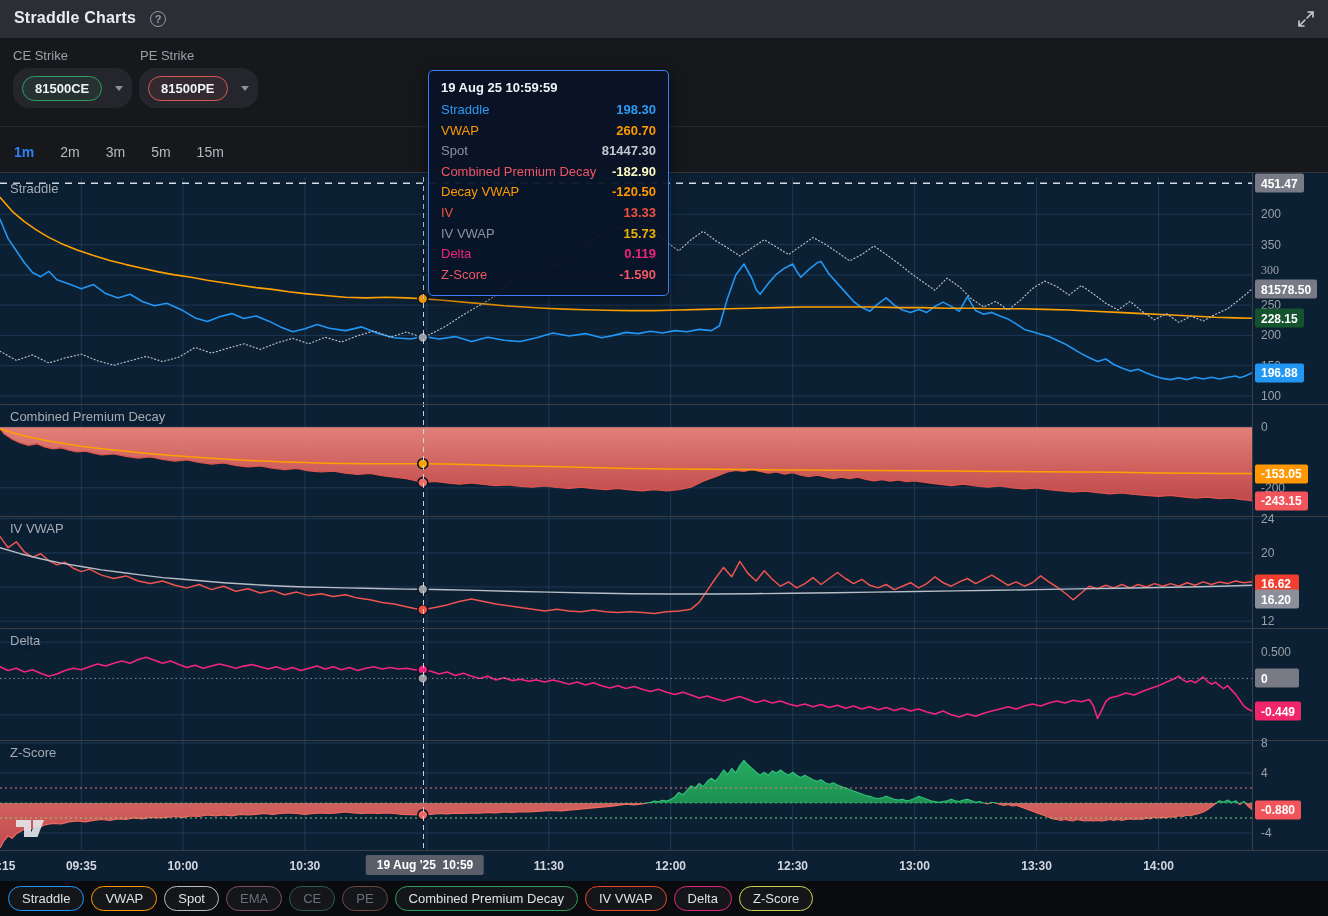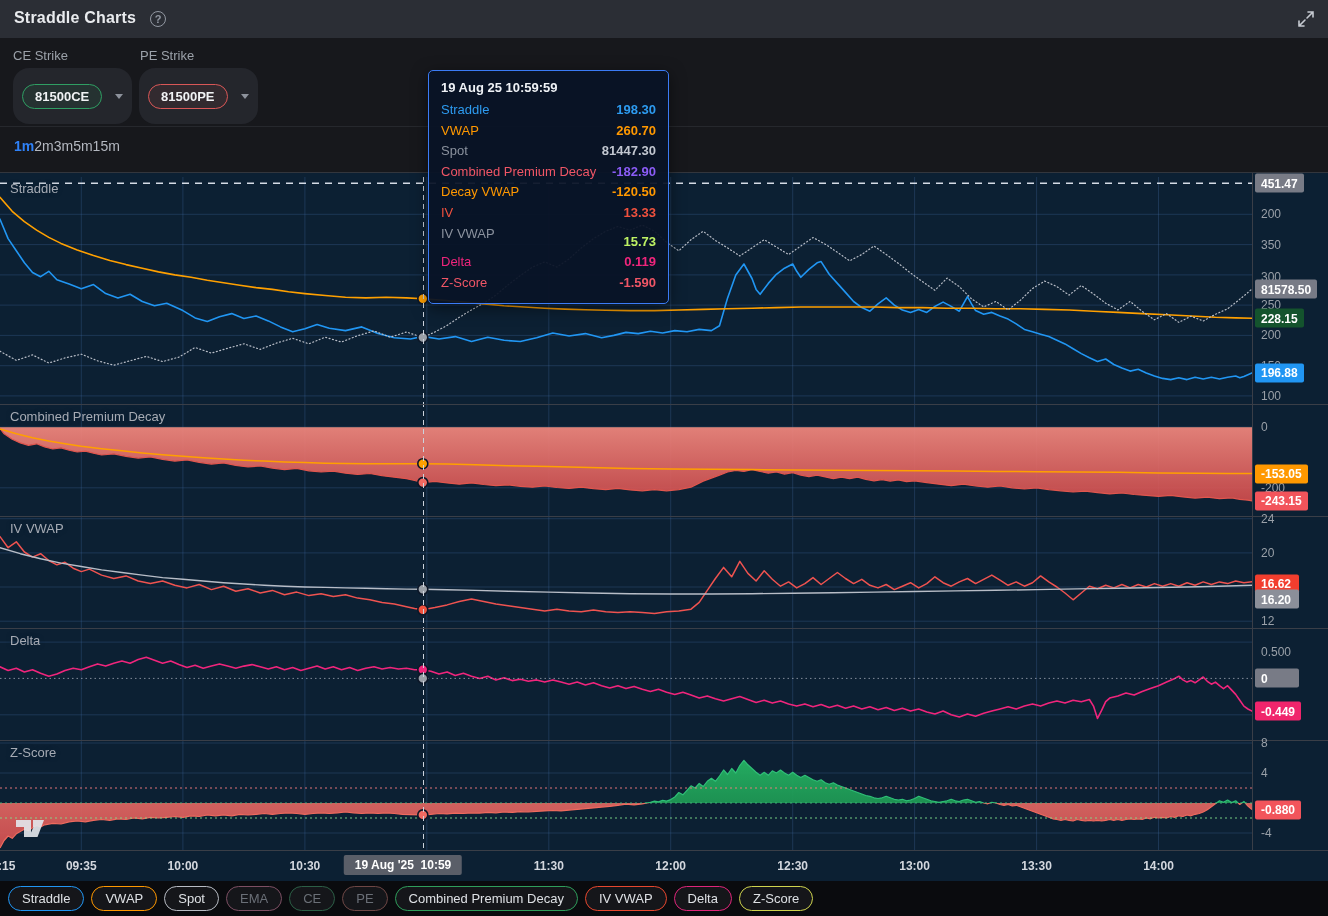--- a/index.html
+++ b/index.html
@@ -10,28 +10,28 @@
   
   .hdr { position:absolute; left:0; top:0; width:1328px; height:38px; background:#2b2e35; }
   .hdr-title { position:absolute; left:14px; top:9px; font-size:16px; font-weight:700; color:#e9ebee; letter-spacing:.2px; }
   .help-circle { position:absolute; left:150px; top:11px; width:16px; height:16px; border:1.5px solid #9298a2; border-radius:50%;
                  color:#9298a2; font-size:11px; font-weight:700; display:flex; align-items:center; justify-content:center; cursor:pointer; }
   .expand { position:absolute; right:13px; top:10px; cursor:pointer; }
 
   
   .controls { position:absolute; left:0; top:38px; width:1328px; height:134px; background:#17181c; }
   .strike-label { position:absolute; top:10px; font-size:13px; color:#9ba1a9; }
-  .strike-box { position:absolute; top:30px; width:119px; height:56px; background:#24262c; border-radius:16px;
+  .strike-box { position:absolute; top:30px; width:119px; height:40px; background:#24262c; border-radius:16px;
                 display:flex; align-items:center; padding:0 9px; cursor:pointer;justify-content:flex-end; }
   .pill { border-radius:15px; padding:4px 12px; font-size:13px; font-weight:700; color:#f0f2f4; }
   .pill.ce { border:1.5px solid #2f9e63; background:rgba(47,158,99,.10); }
   .pill.pe { border:1.5px solid #d95757; background:rgba(217,87,87,.08); }
   .caret { margin-left:auto; width:0; height:0; border-left:4.5px solid transparent; border-right:4.5px solid transparent; border-top:5px solid #8d929c; }
   .tf-divider { position:absolute; top:88px; left:0; width:1328px; height:1px; background:#26282d; }
-  .tf-row { position:absolute; top:100px; left:14px; display:flex; }
+  .tf-row { position:absolute; top:106px; left:14px; display:flex; gap:26px; }
   .tf-item { font-size:14px; color:#b4b8c0; cursor:pointer; }
   .tf-item.active { font-weight:700; }
 
   
   .chart-region { position:absolute; left:0; top:172px; width:1328px; height:678px; background:#0c2033; border-top:1px solid #33363d; }
   .panel { position:absolute; left:0; width:1252px; overflow:hidden; }
   .panel svg { display:block; }
   .panel-title { position:absolute; left:10px; font-size:13px; color:#a6abb4; z-index:3; pointer-events:none; text-shadow:0 0 4px rgba(12,32,51,.9); }
   .sep { position:absolute; left:0; width:1328px; height:1px; background:#3a3e47; z-index:4; }
   .price-axis { position:absolute; left:1252px; top:0; width:76px; height:678px; border-left:1px solid #3a3e47; z-index:5; }
@@ -95,21 +95,21 @@
         <span class="tf-item">5m</span>
         <span class="tf-item">15m</span>
       </div>
   </div>
 
   <div class="chart-region">
     <div class="crosshair-v"></div>
     <div class="price-axis">
         <div class="axis-tick" style="top: 41.3491px;">200</div>
         <div class="axis-tick" style="top: 71.6157px;">350</div>
-        <div class="axis-tick" style="top: 104px;">300</div>
+        <div class="axis-tick" style="top: 97px; font-family: Liberation Serif, serif;">300</div>
         <div class="axis-tick" style="top: 132.149px;">250</div>
         <div class="axis-tick" style="top: 162.416px;">200</div>
         <div class="axis-tick" style="top: 192.682px;">150</div>
         <div class="axis-tick" style="top: 222.949px;">100</div>
         <div class="axis-badge" style="background: rgb(120, 123, 134); top: 10.1926px;">451.47</div>
         <div class="axis-badge" style="background: rgb(120, 123, 134); top: 116.024px;">81578.50</div>
         <div class="axis-badge" style="background: #14532d; top: 145.376px;">228.15</div>
         <div class="axis-badge" style="background: rgb(33, 150, 243); top: 199.916px;">196.88</div>
         <div class="axis-tick" style="top: 254.139px;">0</div>
         <div class="axis-tick" style="top: 314.795px;">-200</div>
@@ -295,21 +295,21 @@
       <div class="time-label" style="left: 0px;">09:15</div>
       <div class="time-label" style="left: 81.3px;">09:35</div>
       <div class="time-label" style="left: 182.9px;">10:00</div>
       <div class="time-label" style="left: 304.9px;">10:30</div>
       <div class="time-label" style="left: 548.8px;">11:30</div>
       <div class="time-label" style="left: 670.7px;">12:00</div>
       <div class="time-label" style="left: 792.7px;">12:30</div>
       <div class="time-label" style="left: 914.6px;">13:00</div>
       <div class="time-label" style="left: 1036.6px;">13:30</div>
       <div class="time-label" style="left: 1158.5px;">14:00</div>
-      <div class="time-badge" style="left: 403px;">19 Aug '25  10:59</div>
+      <div class="time-badge" style="left: 425px;">19 Aug '25  10:59</div>
     </div>
 
   <div class="legend">
       <button class="legend-pill" style="border-color: rgb(33, 150, 243);">Straddle</button>
       <button class="legend-pill" style="border-color: rgb(255, 152, 0);">VWAP</button>
       <button class="legend-pill" style="border-color: rgb(184, 188, 196);">Spot</button>
       <button class="legend-pill off" style="border-color: rgb(125, 79, 99);">EMA</button>
       <button class="legend-pill off" style="border-color: rgb(44, 95, 70);">CE</button>
       <button class="legend-pill off" style="border-color: rgb(110, 71, 69);">PE</button>
       <button class="legend-pill" style="border-color: rgb(47, 158, 91);">Combined Premium Decay</button>
@@ -328,33 +328,33 @@
         <div class="tt-row">
           <span class="lbl" style="color: rgb(255, 152, 0);">VWAP</span>
           <span class="val" style="color: rgb(255, 152, 0);">260.70</span>
         </div>
         <div class="tt-row">
           <span class="lbl" style="color: rgb(139, 146, 158);">Spot</span>
           <span class="val" style="color: rgb(194, 199, 208);">81447.30</span>
         </div>
         <div class="tt-row">
           <span class="lbl" style="color: rgb(240, 86, 102);">Combined Premium Decay</span>
-          <span class="val" style="color: #8b5cf6;">-182.90</span>
+          <span class="val" style="color: #fef9c3;">-182.90</span>
         </div>
         <div class="tt-row">
           <span class="lbl" style="color: rgb(255, 152, 0);">Decay VWAP</span>
           <span class="val" style="color: rgb(255, 152, 0);">-120.50</span>
         </div>
         <div class="tt-row">
           <span class="lbl" style="color: rgb(240, 81, 62);">IV</span>
           <span class="val" style="color: rgb(240, 81, 62);">13.33</span>
         </div>
         <div class="tt-row">
           <span class="lbl" style="color: rgb(139, 146, 158);">IV VWAP</span>
-          <span class="val" style="color: #bef264; margin-top: 8px;">15.73</span>
+          <span class="val" style="color: #eab308;">15.73</span>
         </div>
         <div class="tt-row">
           <span class="lbl" style="color: rgb(240, 37, 124);">Delta</span>
           <span class="val" style="color: rgb(240, 37, 124);">0.119</span>
         </div>
         <div class="tt-row">
           <span class="lbl" style="color: rgb(240, 86, 102);">Z-Score</span>
           <span class="val" style="color: rgb(240, 86, 102);">-1.590</span>
         </div>
       </div>

